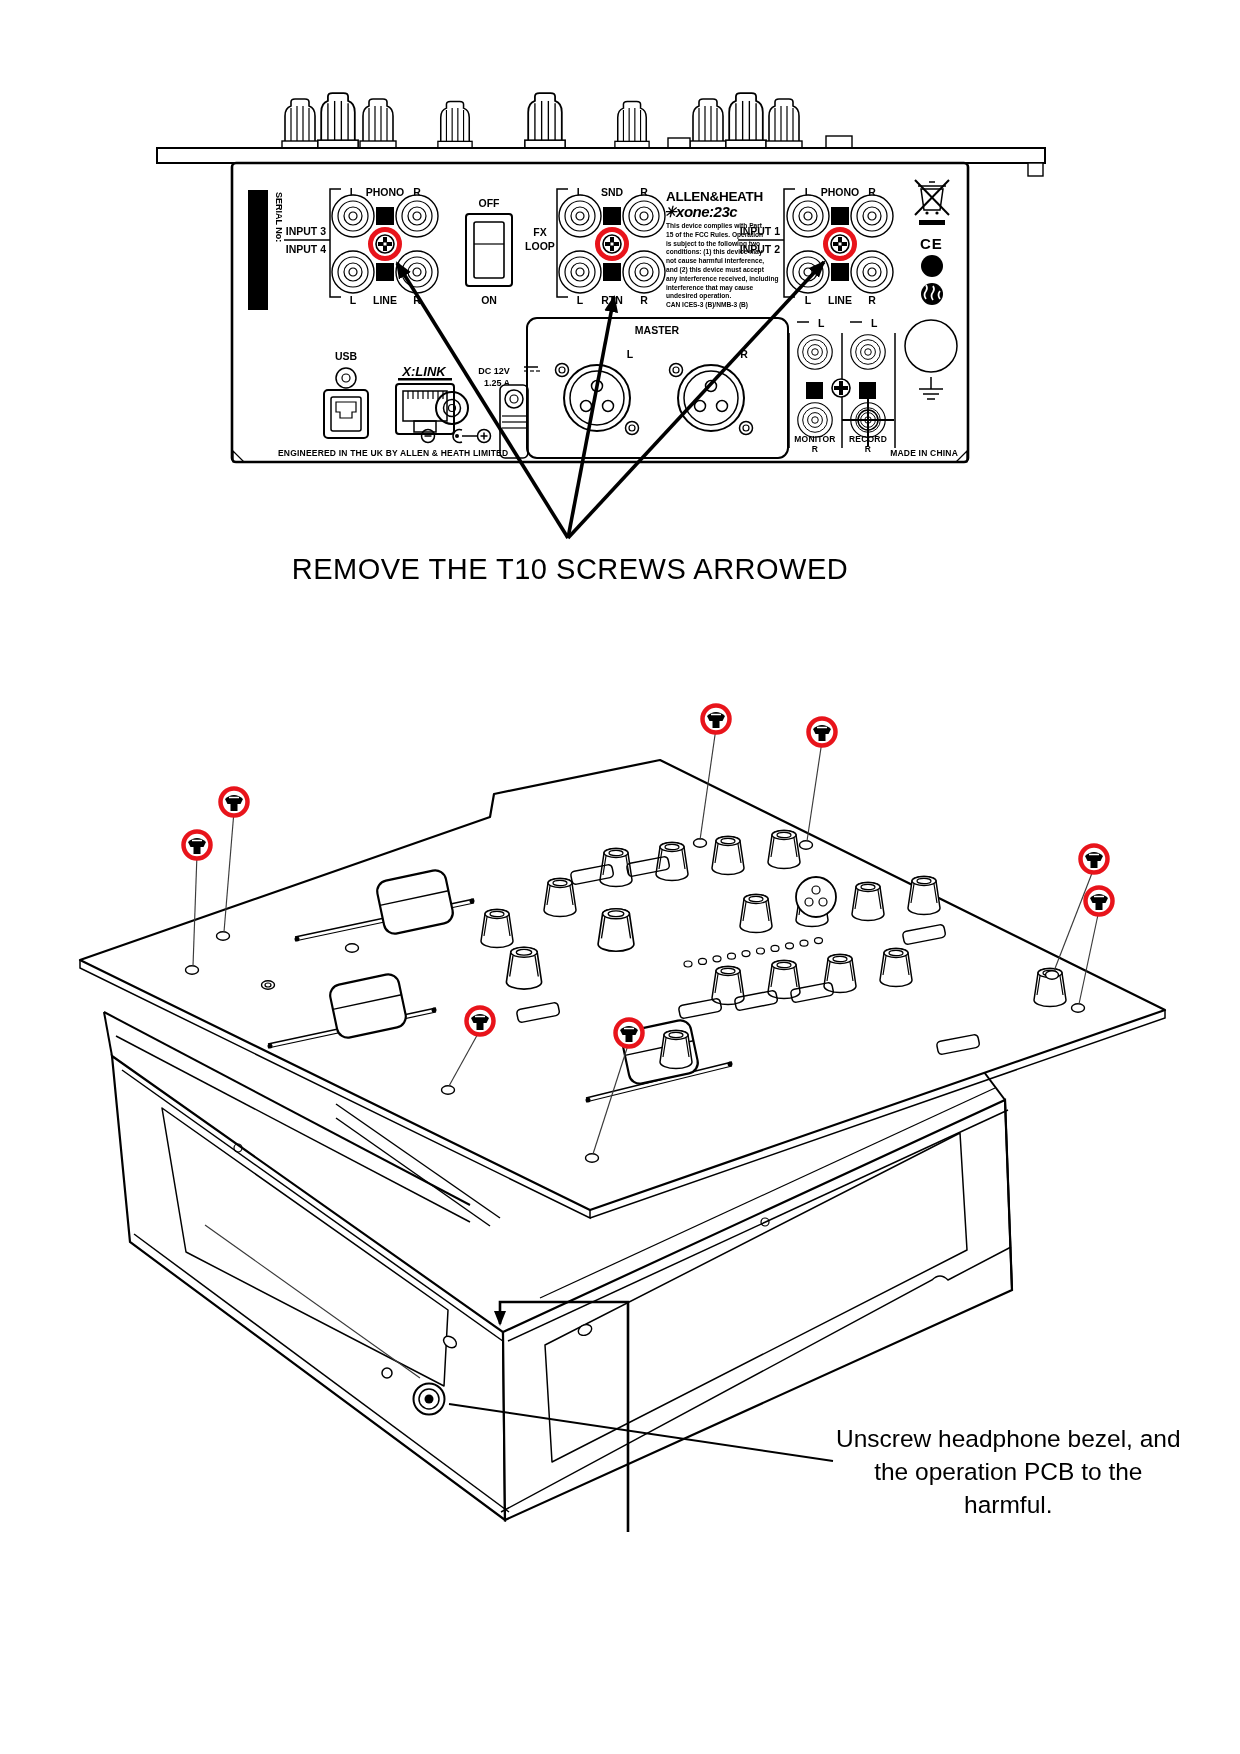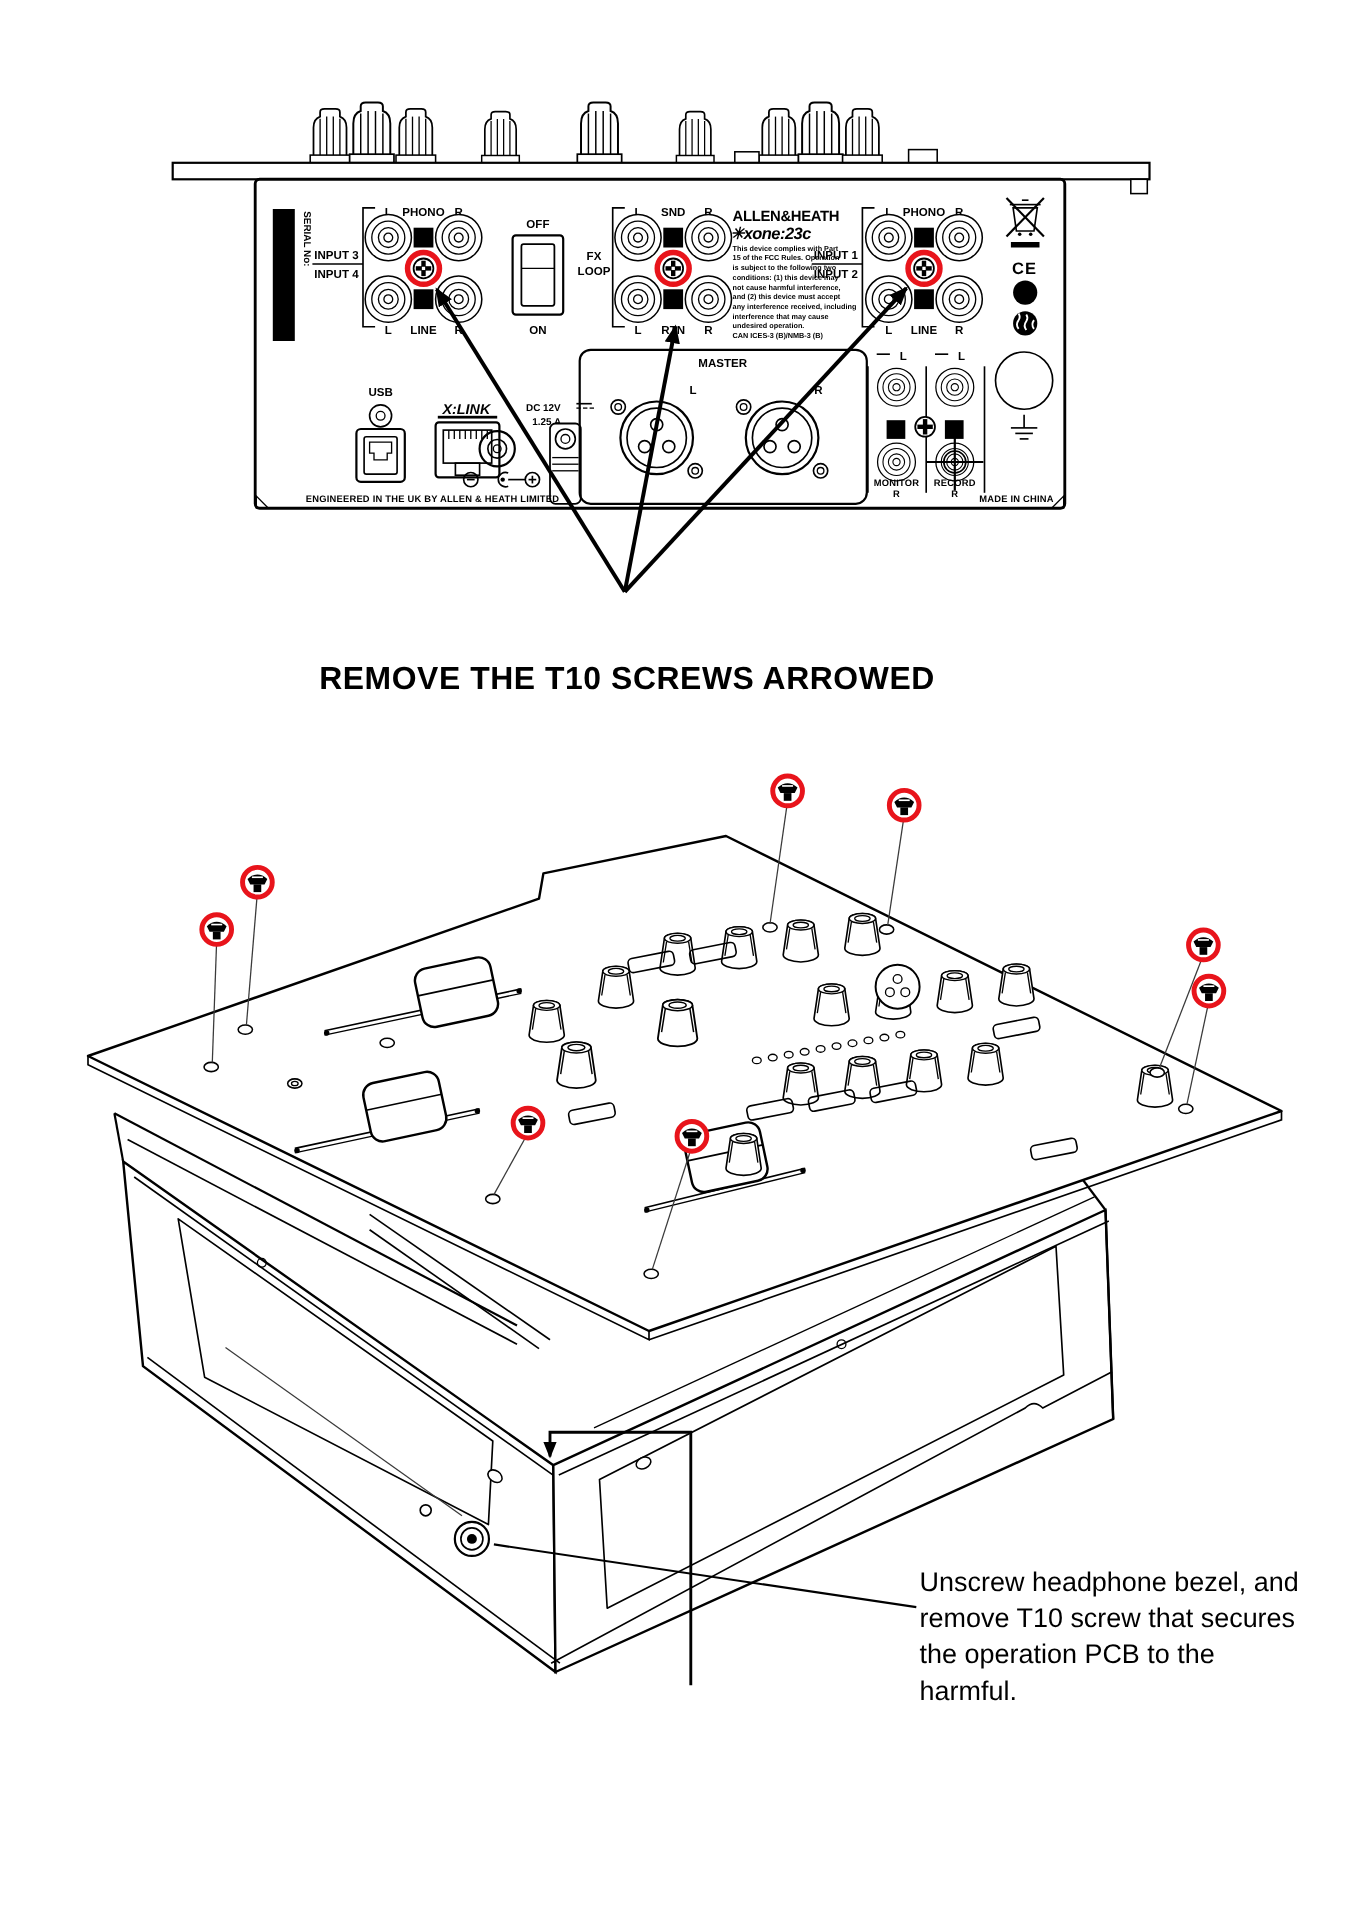--- a/index.html
+++ b/index.html
@@ -12,23 +12,23 @@
   .lbl-xs{font-weight:bold;font-size:8.5px;letter-spacing:.2px;}
   .fcc{font-weight:bold;font-size:6.6px;}
   .brand{font-weight:bold;font-size:13.5px;letter-spacing:-.3px;}
   .model{font-weight:bold;font-style:italic;font-size:15px;letter-spacing:-.5px;}
   .ce{font-weight:bold;font-size:15px;letter-spacing:1px;}
   .ln{stroke:#000;fill:none;}
   .w1{stroke-width:1.2;} .w15{stroke-width:1.5;} .w2{stroke-width:2;}
   .thin{stroke:#3a3a3a;stroke-width:1.15;fill:none;}
   .wfill{fill:#fff;stroke:#000;}
   #cap-top{position:absolute;left:240px;top:553px;width:660px;text-align:center;
-           font-size:29px;letter-spacing:.5px;font-weight:700;white-space:nowrap;margin-top:48px;}
+           font-size:29px;letter-spacing:.5px;font-weight:400;white-space:nowrap;}
   #cap-note{position:absolute;left:836px;top:1422px;font-size:24.5px;line-height:33px;}
-  #cap-note span{display:block;}
+  #cap-note span{display:block;text-align:center;}
 </style>
 </head>
 <body>
 
 <div id="page">
 
 <svg width="1240" height="612" viewBox="0 0 1240 612">
   <defs>
     <g id="knobSide">
       <path class="wfill" stroke-width="1.6" d="M-15,0 L-15,-32 Q-15,-40 -9,-42 L-9,-46 Q-9,-49 -5,-49 L5,-49 Q9,-49 9,-46 L9,-42 Q15,-40 15,-32 L15,0 Z"></path>
@@ -509,18 +509,17 @@
   </g>
 
   <g>
     <polyline class="ln" stroke-width="2.6" points="628,1532 628,1302 500,1302 500,1324" marker-end="url(#ah2)"></polyline>
     <line class="ln w2" x1="449" y1="1404" x2="833" y2="1461"></line>
   </g>
 </svg>
 
 <div id="cap-note">
   <span>Unscrew headphone bezel, and</span>
-  <span>remove T10 screw that secures</span>
   <span>the operation PCB to the</span>
   <span>harmful.</span>
 </div>
 
 </div>
 
 </body></html>

